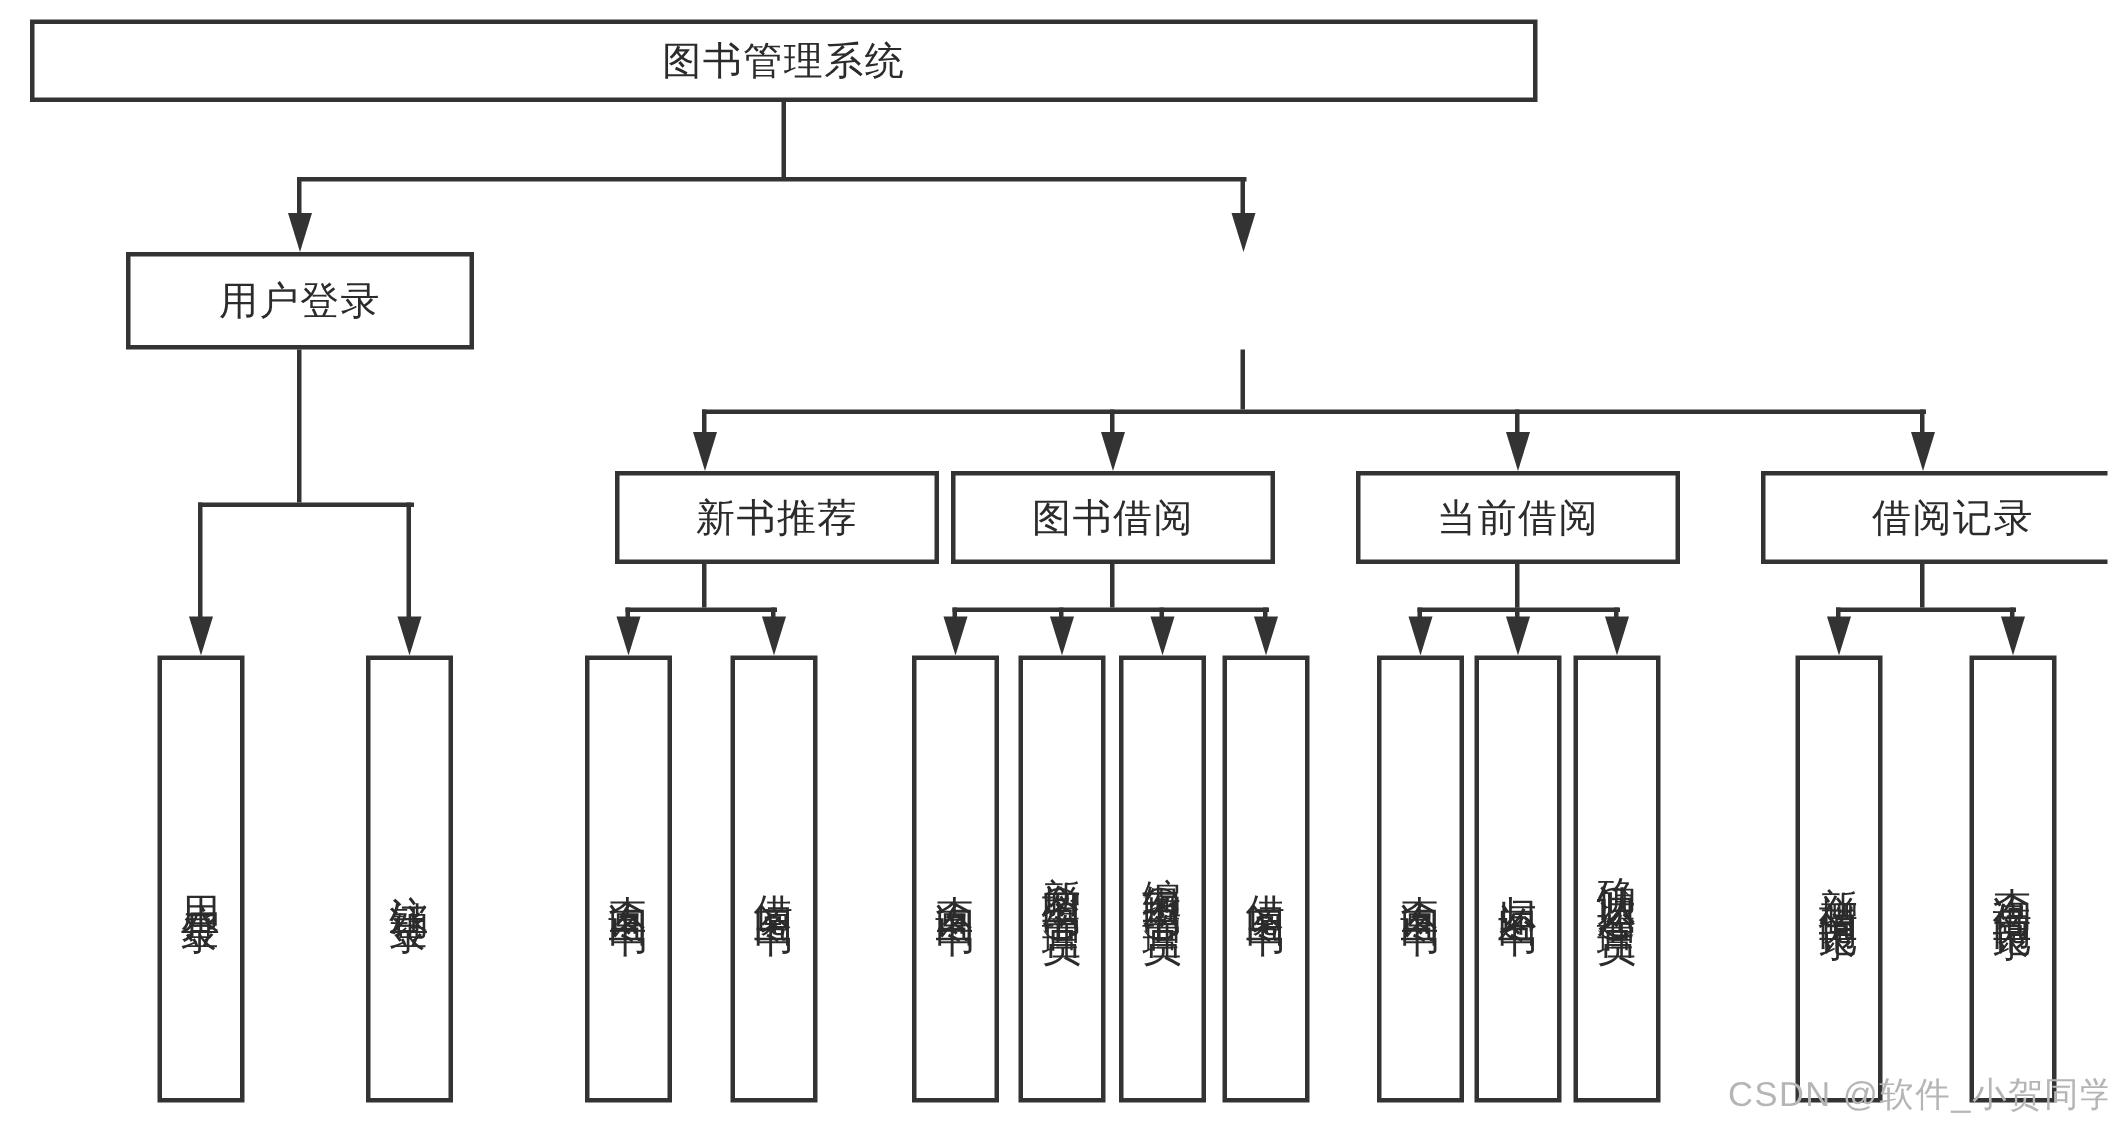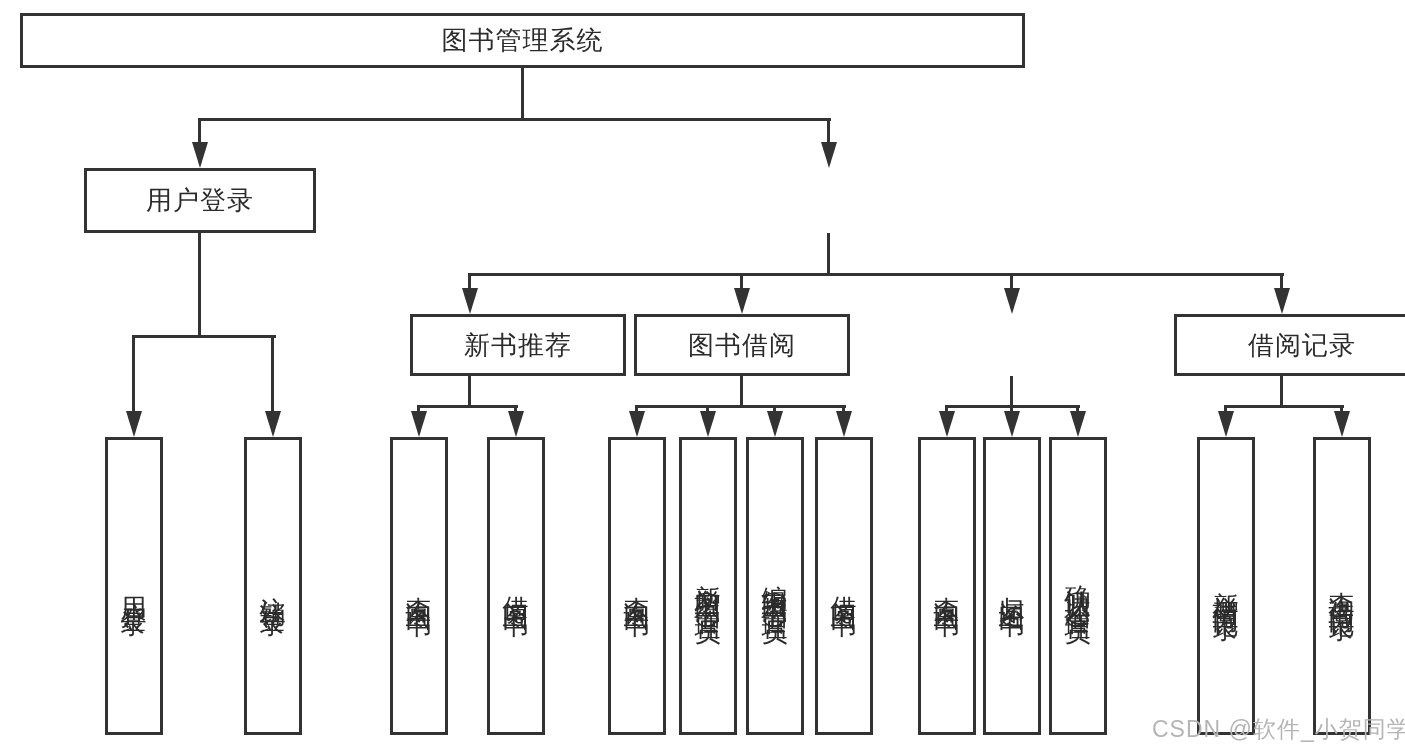--- a/index.html
+++ b/index.html
@@ -95,20 +95,23 @@
   <div class="arrow" style="left:1004px; top:288px;"></div>
   <div class="vline" style="left:1280px; top:273px; width:3px; height:19px;"></div>
   <div class="arrow" style="left:1274px; top:288px;"></div>
 
   <div class="box hbox" style="left:362px; top:314px; width:216px; height:62px;margin-left:48px;">
     <span>新书推荐</span>
   </div>
   <div class="box hbox" style="left:634px; top:314px; width:216px; height:62px;text-align:center;">
     <span>图书借阅</span>
   </div>
+  <div class="box hbox" style="left:904px; top:314px; width:216px; height:62px;">
+    <span>当前借阅</span>
+  </div>
   <div class="box hbox" style="left:1174px; top:314px; width:256px; height:62px;">
     <span>借阅记录</span>
   </div>
 
   <div class="vline" style="left:468px; top:376px; width:3px; height:29px;"></div>
   <div class="vline" style="left:740px; top:376px; width:3px; height:29px;"></div>
   <div class="vline" style="left:1010px; top:376px; width:3px; height:29px;"></div>
   <div class="vline" style="left:1280px; top:376px; width:3px; height:29px;"></div>
 
   <div class="hline" style="left:417px; top:405px; width:101px; height:3px;"></div>

